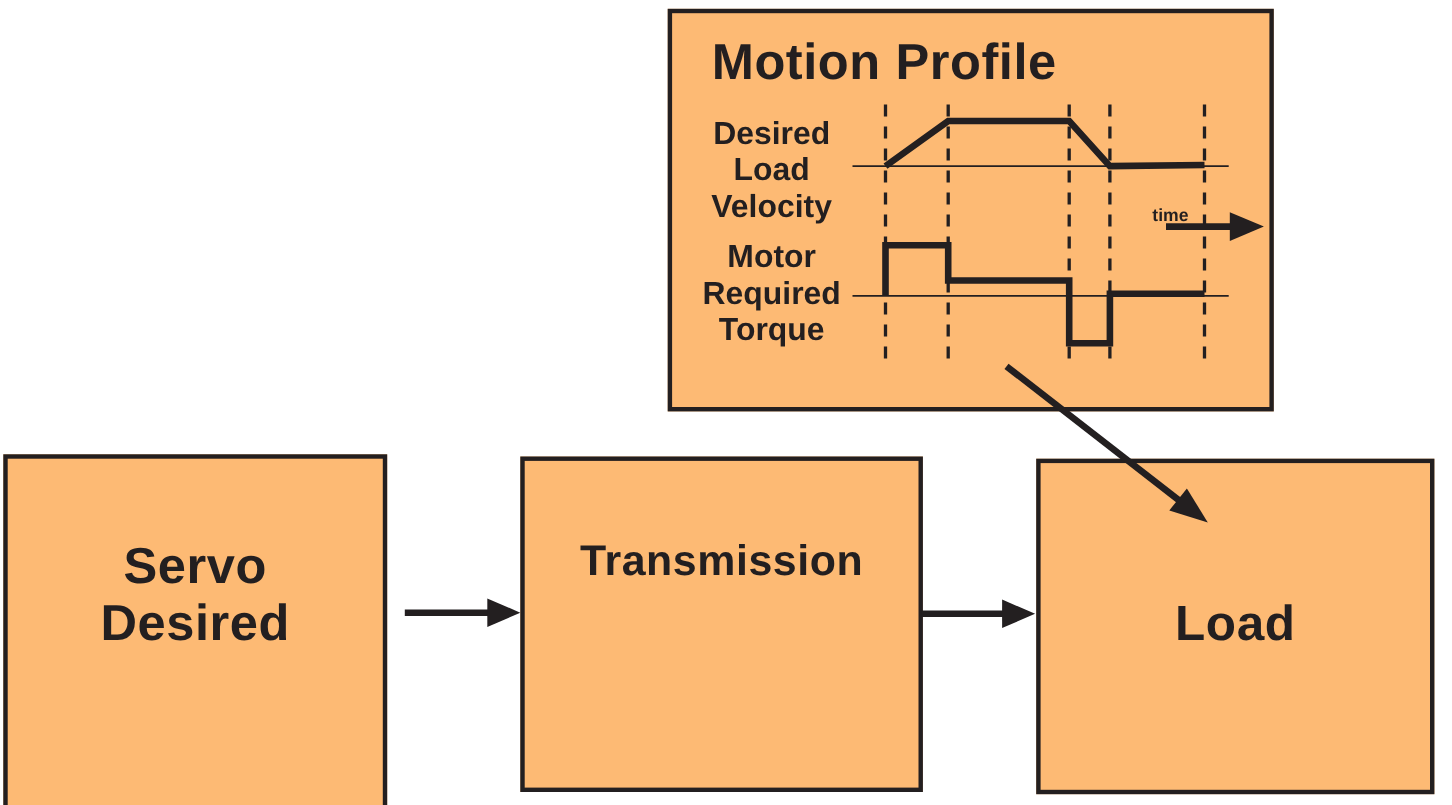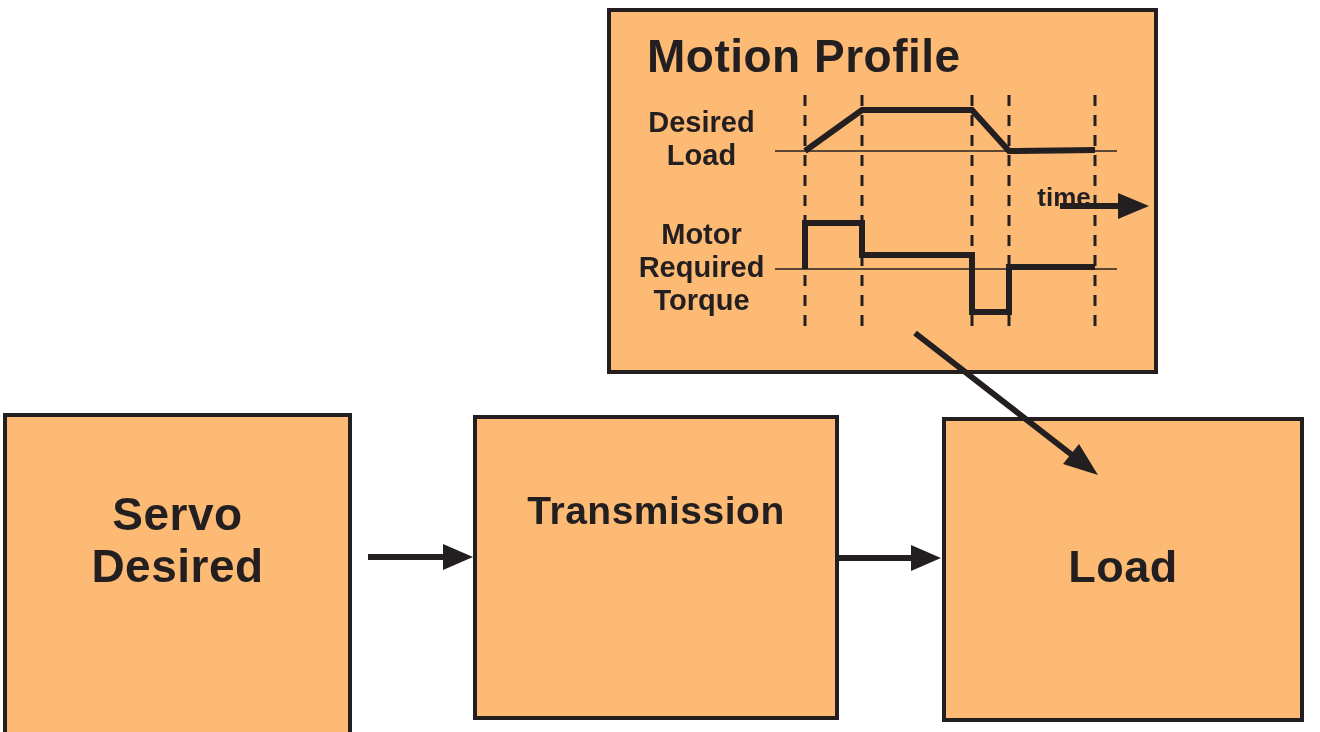--- a/index.html
+++ b/index.html
@@ -23,21 +23,21 @@
     letter-spacing:0.5px;white-space:nowrap;line-height:50px;
   }
   .wave-label{
     position:absolute;left:13px;width:155px;text-align:center;
     font-size:29px;font-weight:bold;line-height:33px;
   }
   .wave-label.vel{top:94px;}
   .wave-label.torq{top:206px;}
   .time-label{
     position:absolute;left:408px;top:170px;width:90px;text-align:center;
-    font-size:26px;font-weight:bold;line-height:30px;
+    font-size:16px;font-weight:bold;line-height:30px;
   }
   .block-label{
     position:absolute;left:0;width:100%;text-align:center;
     font-weight:bold;letter-spacing:0.5px;
   }
   .servo-box .block-label{top:71px;font-size:46px;line-height:52px;}
   .mech-box .block-label{top:67px;font-size:39px;line-height:50px;}
   .load-box .block-label{top:120px;font-size:45px;line-height:52px;}
 </style>
 </head>
@@ -71,20 +71,21 @@
     <polyline class="shaft" points="838,558 913,558"></polyline>
     <polygon class="head" points="941,558 911,545 911,571"></polygon>
   </svg>
 
   <div class="box mp-box">
     <div class="mp-title">Motion Profile</div>
 
     <div class="wave-label vel">
       <div>Desired</div>
       <div>Load</div>
+      <div>Velocity</div>
     </div>
 
     <div class="wave-label torq">
       <div>Motor</div>
       <div>Required</div>
       <div>Torque</div>
     </div>
 
     <div class="time-label">time</div>
   </div>

